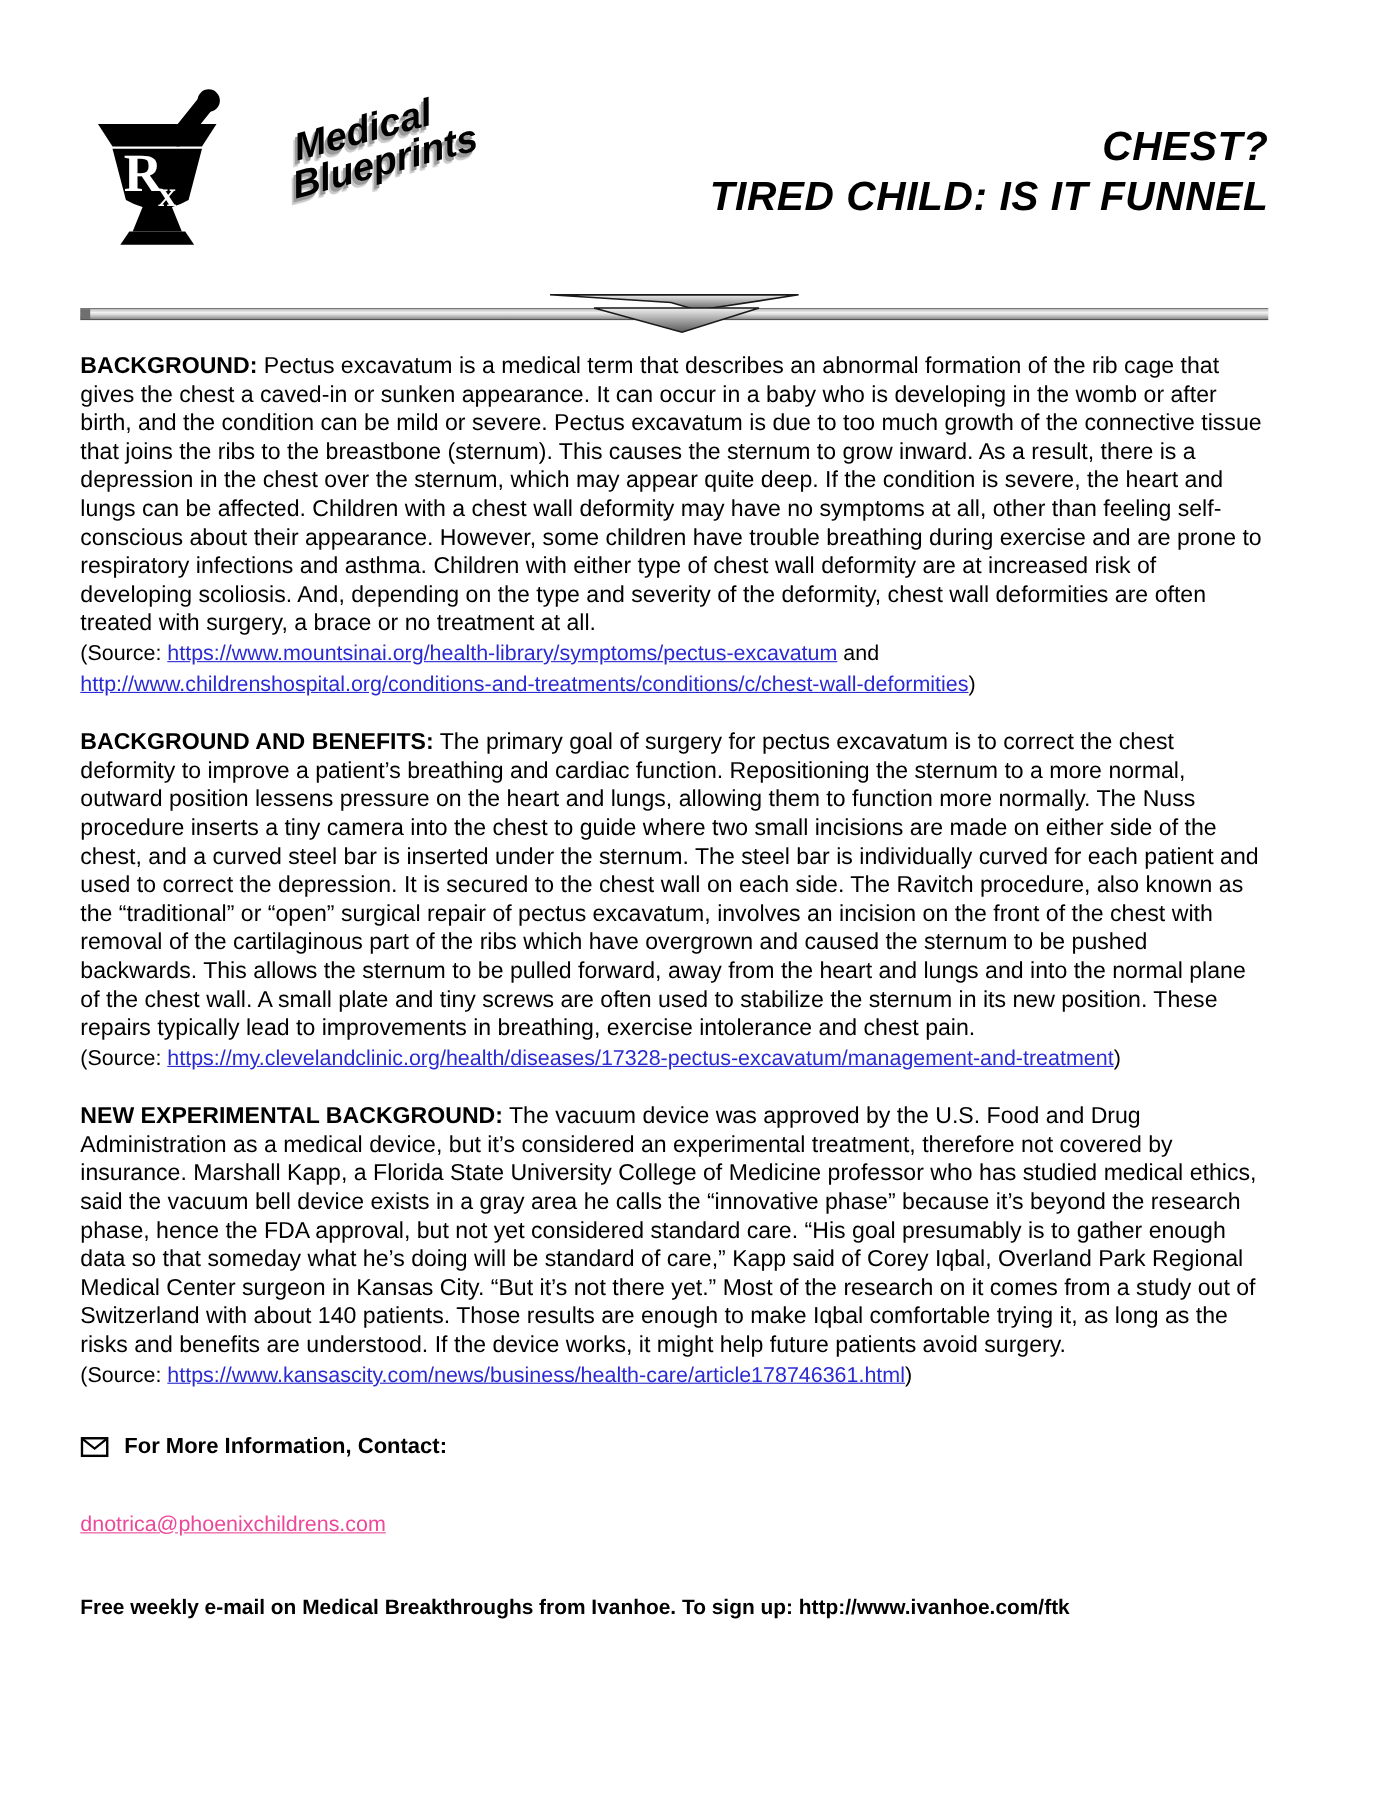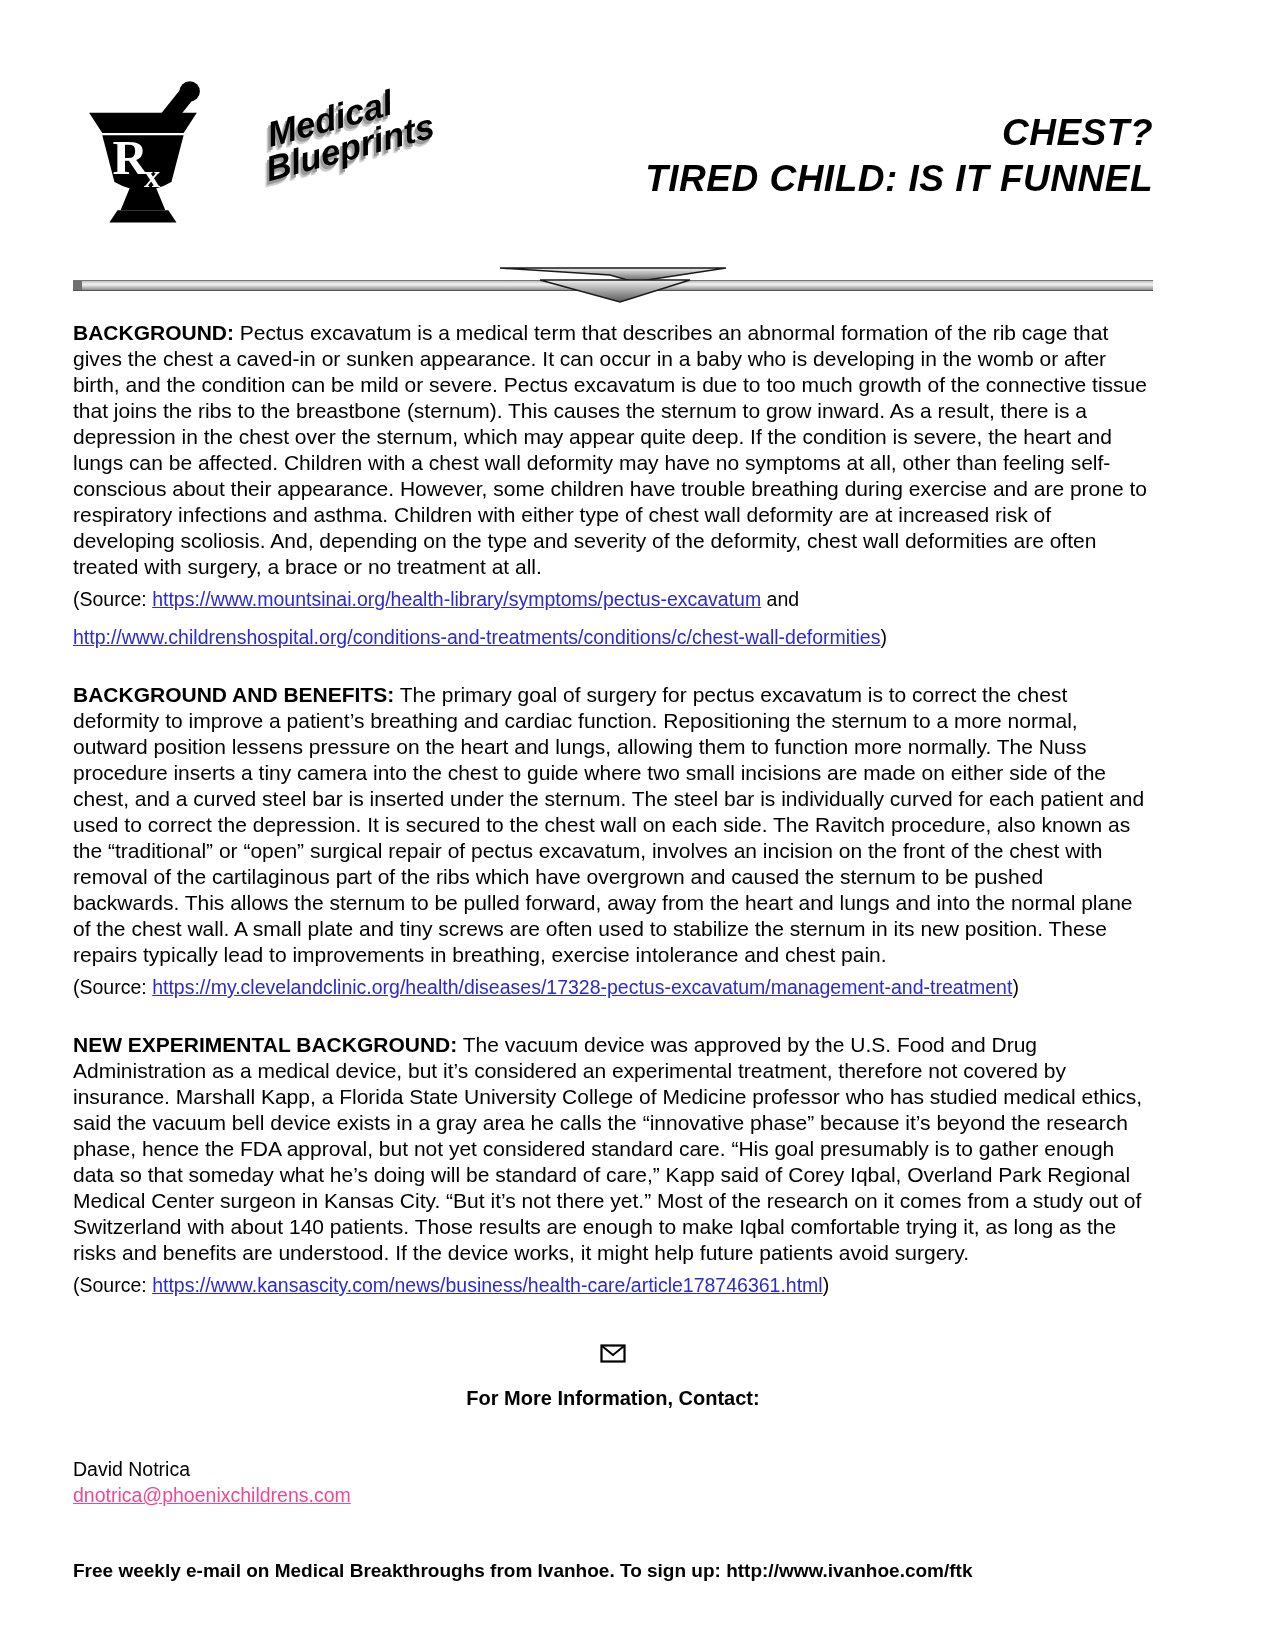--- a/index.html
+++ b/index.html
@@ -50,28 +50,28 @@
   }
   .divider .emblem {
     position: absolute; left: 50%; top: -13px; transform: translateX(-50%);
   }
 
   
   .content { margin-top: 22px; }
   .section { margin: 0 0 26px 0; }
   .para { margin: 0; font-size: 21px; line-height: 26px; }
   .para b { font-weight: bold; }
-  .source { margin: 0; font-size: 19.5px; line-height: 38px; }
+  .source { margin: 0; font-size: 19.5px; line-height: 28px; }
   .link { color: var(--link, #2a2ad2); text-decoration: underline; cursor: pointer; }
   .email-link { color: #ec4899; text-decoration: underline; cursor: pointer; }
 
   
   .contact-heading {
     margin: 40px 0 0 0; font-size: 20px; font-weight: bold;
-    display: flex; align-items: center; gap: 24px; flex-direction: column;
+    display: flex; align-items: center; gap: 14px;
   }
   .contact-block { margin-top: 46px; font-size: 19.5px; line-height: 26px; }
   .footer-note { margin-top: 52px; font-size: 19px; font-weight: bold; }
 </style>
 </head>
 <body>
 
 <div class="page">
 
   <div class="header">
@@ -145,20 +145,19 @@
 
     <div class="contact-heading">
       <svg width="26" height="19" viewBox="0 0 26 19">
         <rect x="1.5" y="1.5" width="23" height="16" fill="#fff" stroke="#000" stroke-width="2.2"></rect>
         <polyline points="2,2 13,11 24,2" fill="none" stroke="#000" stroke-width="2"></polyline>
       </svg>
       <span>For More Information, Contact:</span>
     </div>
 
     <div class="contact-block">
-      <div>David Notrica</div>
       <div><a class="email-link">dnotrica@phoenixchildrens.com</a></div>
     </div>
 
     <div class="footer-note">Free weekly e-mail on Medical Breakthroughs from Ivanhoe. To sign up: http://www.ivanhoe.com/ftk</div>
 
   </div>
 </div>
 
 </body></html>

